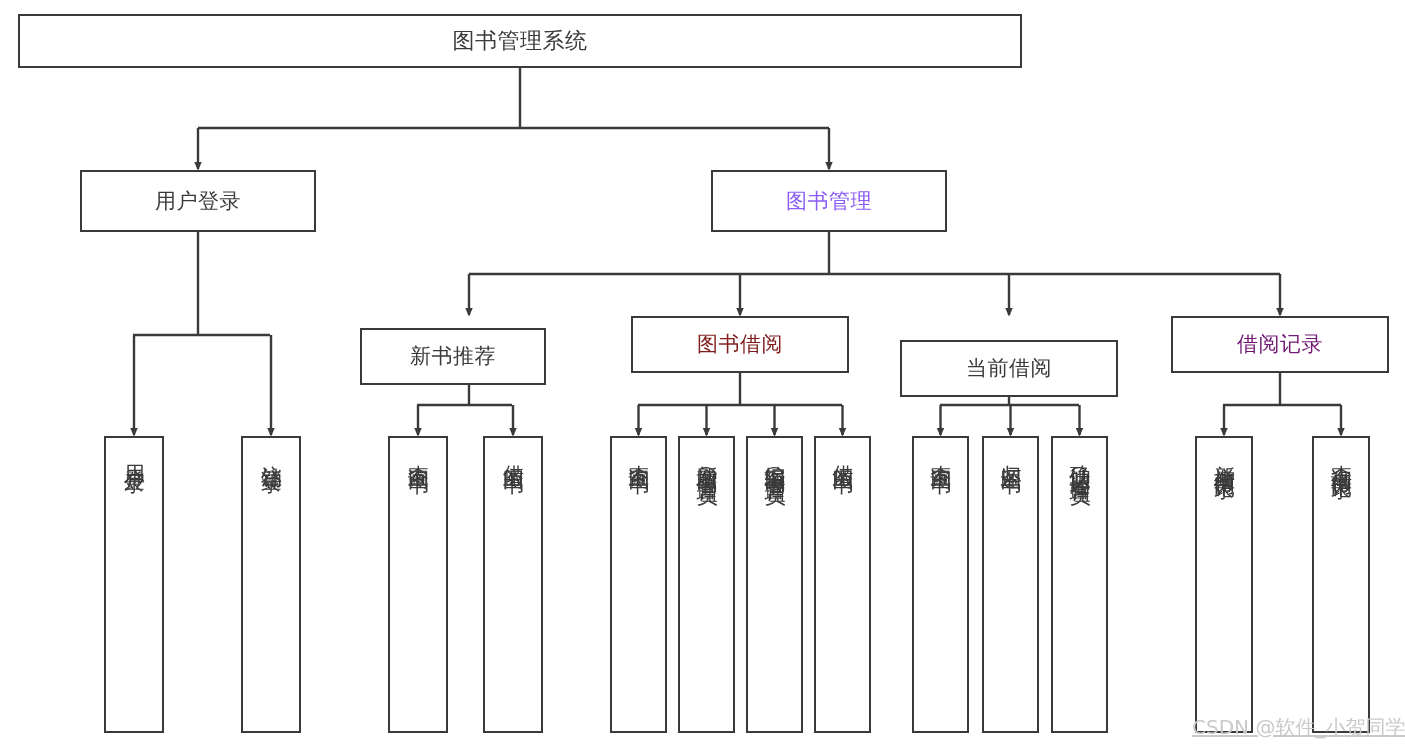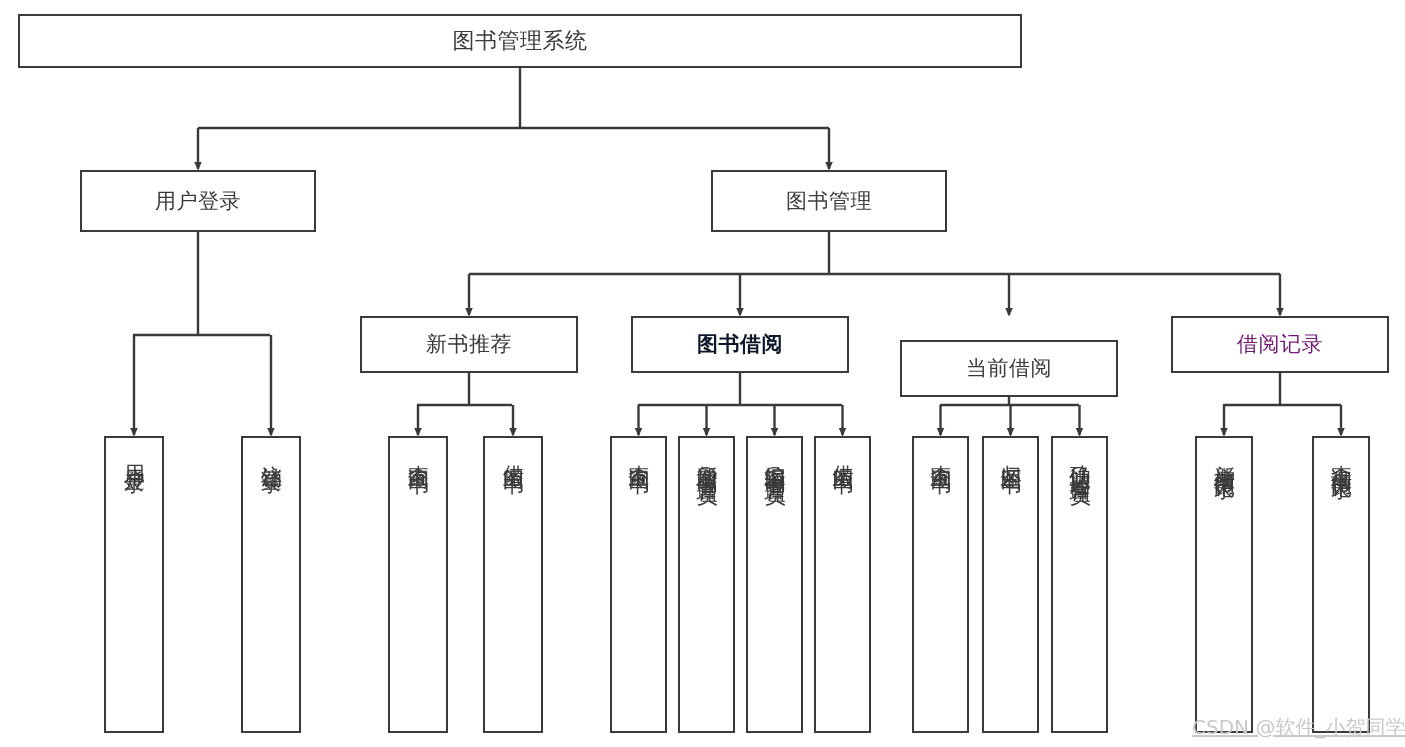--- a/index.html
+++ b/index.html
@@ -124,27 +124,27 @@
   </svg>
 
   <div id="node-layer">
       <div class="node-box node-h node-root" style="left: 18px; top: 14px; width: 1004px; height: 54px; border-color: rgb(58, 58, 58); background: rgb(255, 255, 255);">
         <span class="node-label" style="color: rgb(58, 58, 58);">图书管理系统</span>
       </div>
       <div class="node-box node-h" style="left: 80px; top: 170px; width: 236px; height: 62px; border-color: rgb(58, 58, 58); background: rgb(255, 255, 255);">
         <span class="node-label" style="color: rgb(58, 58, 58);">用户登录</span>
       </div>
       <div class="node-box node-h" style="left: 711px; top: 170px; width: 236px; height: 62px; border-color: rgb(58, 58, 58); background: rgb(255, 255, 255);">
-        <span class="node-label" style="color: #404040;">图书管理</span>
+        <span class="node-label" style="color: #8b5cf6;">图书管理</span>
       </div>
-      <div class="node-box node-h" style="left: 360px; top: 316px; width: 218px; height: 57px; border-color: rgb(58, 58, 58); background: rgb(255, 255, 255);">
+      <div class="node-box node-h" style="left: 360px; top: 328px; width: 186px; height: 57px; border-color: rgb(58, 58, 58); background: rgb(255, 255, 255);">
         <span class="node-label" style="color: rgb(58, 58, 58);">新书推荐</span>
       </div>
       <div class="node-box node-h" style="left: 631px; top: 316px; width: 218px; height: 57px; border-color: rgb(58, 58, 58); background: rgb(255, 255, 255);">
-        <span class="node-label" style="color: #0f172a; font-weight: bold;">图书借阅</span>
+        <span class="node-label" style="color: #7f1d1d;">图书借阅</span>
       </div>
       <div class="node-box node-h" style="left: 900px; top: 316px; width: 218px; height: 57px; border-color: rgb(58, 58, 58); background: rgb(255, 255, 255); margin-top: 24px;">
         <span class="node-label" style="color: rgb(58, 58, 58);">当前借阅</span>
       </div>
       <div class="node-box node-h" style="left: 1171px; top: 316px; width: 218px; height: 57px; border-color: rgb(58, 58, 58); background: rgb(255, 255, 255);">
         <span class="node-label" style="color: #701a75;">借阅记录</span>
       </div>
       <div class="node-box node-v" style="left: 104px; top: 436px; width: 60px; height: 297px; border-color: rgb(58, 58, 58); background: rgb(255, 255, 255);">
         <span class="node-label" style="color: rgb(58, 58, 58);">用户登录</span>
       </div>

